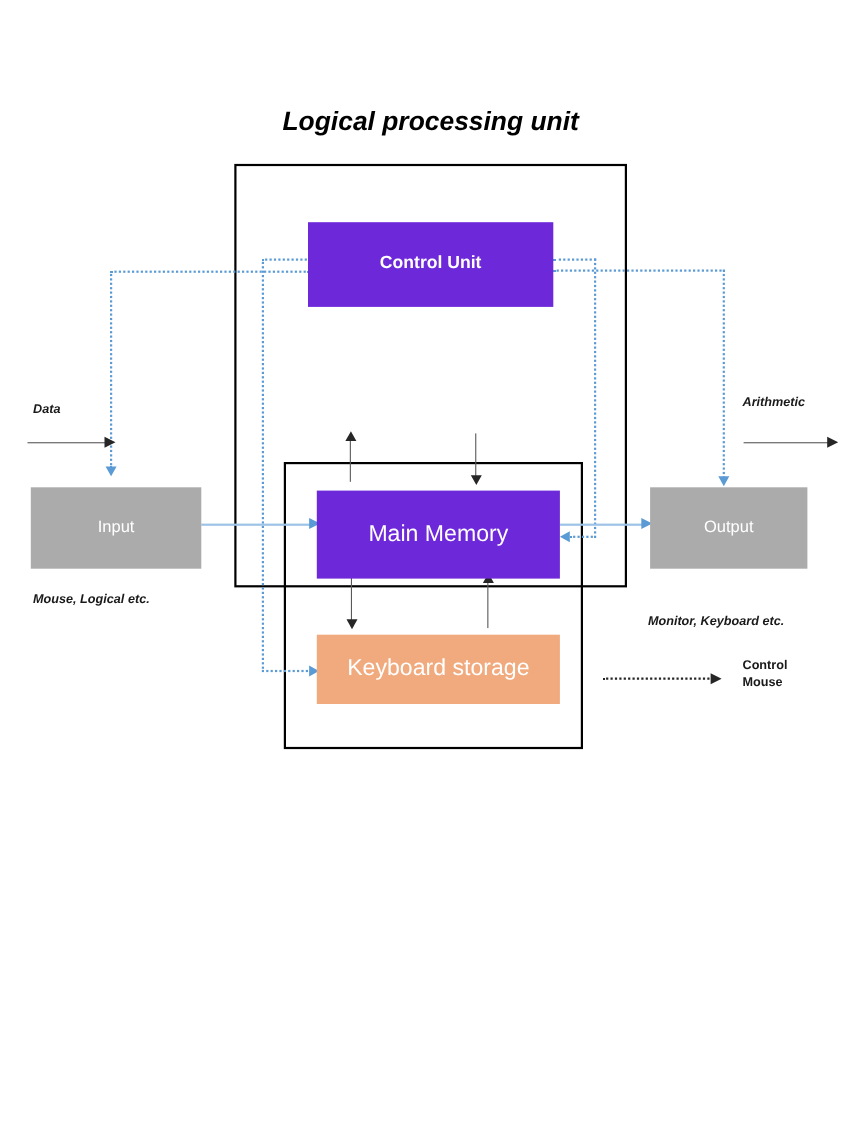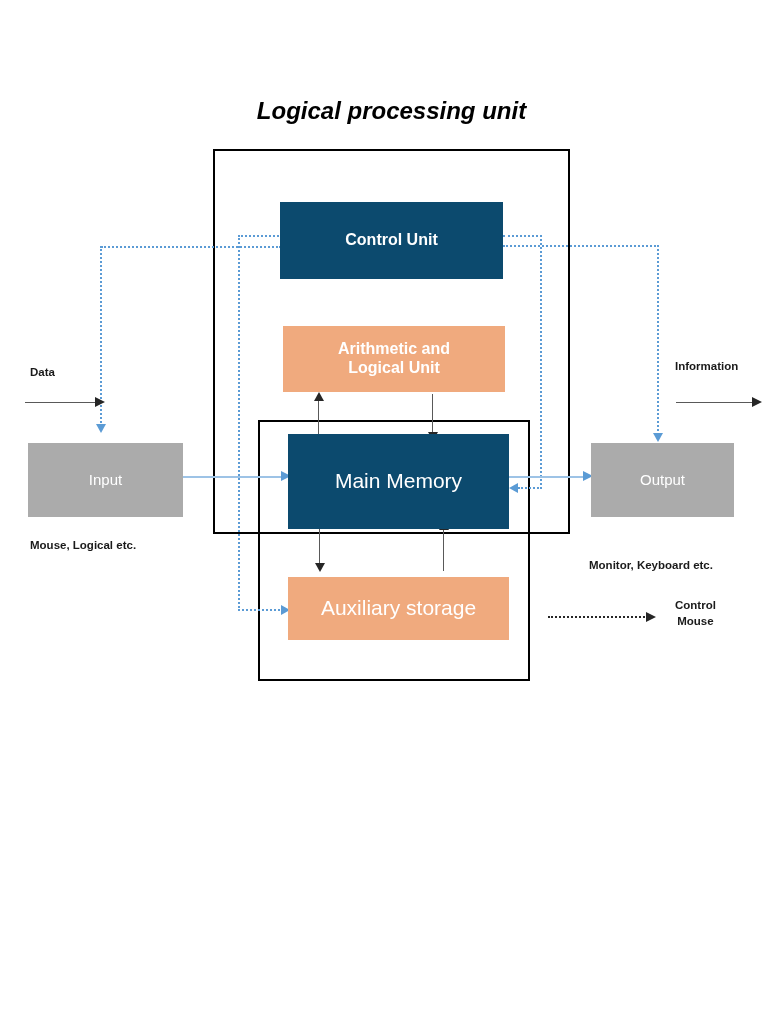--- a/index.html
+++ b/index.html
@@ -39,41 +39,41 @@
   
   .box {
     box-sizing: border-box;
     display: flex;
     align-items: center;
     justify-content: center;
     text-align: center;
     color: #ffffff;
     line-height: 1.18;
   }
-  .box-blue { background: #0c4a6e; }
+  .box-blue { background: #6d28d9; }
   .box-peach { background: #F0AA7E; }
   .box-gray { background: #ABABAB; }
 
   .t-bold-16 { font-weight: bold; font-size: 16px; }
   .t-plain-21 { font-weight: normal; font-size: 21px; }
   .t-plain-15 { font-weight: normal; font-size: 15px; }
 
   
   .label {
     font-size: 11.5px;
     font-weight: bold;
     color: #1a1a1a;
     white-space: nowrap;
+    font-style: italic;
   }
   .label-legend {
     font-size: 11.5px;
     font-weight: bold;
     color: #1a1a1a;
     line-height: 1.35;
-    text-align: center;
   }
 
   
   .hline { height: 0; border-top-style: solid; }
   .vline { width: 0; border-left-style: solid; }
 
   .solid-gray  { border-color: #595959; border-width: 1.5px; }
   .solid-blue  { border-color: #9DC3E6; border-width: 2px; }
   .dot-blue-h  { border-top: 2px dotted #5B9BD5; }
   .dot-blue-v  { border-left: 2px dotted #5B9BD5; }
@@ -134,45 +134,42 @@
   <div class="abs vline solid-gray" style="left:319px; top:521px; height:44px;"></div>
   <div class="abs arrow ar-down-gray" style="left:315px; top:563px;"></div>
 
   <div class="abs vline solid-gray" style="left:443px; top:527px; height:44px;"></div>
   <div class="abs arrow ar-up-gray" style="left:439px; top:521px;"></div>
 
   <div class="abs box box-blue t-bold-16" style="left:280px; top:202px; width:223px; height:77px;">
     <span>Control Unit</span>
   </div>
 
-  <div class="abs box box-peach t-bold-16" style="left:283px; top:326px; width:222px; height:66px;">
-    <span style="padding:0 28px;">Arithmetic and Logical Unit</span>
-  </div>
 
-  <div class="abs box box-blue t-plain-21" style="left:288px; top:434px; width:221px; height:95px;">
+  <div class="abs box box-blue t-plain-21" style="left:288px; top:446px; width:221px; height:80px;">
     <span>Main Memory</span>
   </div>
 
   <div class="abs box box-peach t-plain-21" style="left:288px; top:577px; width:221px; height:63px;">
-    <span>Auxiliary storage</span>
+    <span>Keyboard storage</span>
   </div>
 
   <div class="abs box box-gray t-plain-15" style="left:591px; top:443px; width:143px; height:74px;">
     <span>Output</span>
   </div>
 
   <div class="abs box box-gray t-plain-15" style="left:28px; top:443px; width:155px; height:74px;">
     <span>Input</span>
   </div>
 
   <div class="abs label" style="left:30px; top:366px;">Data</div>
   <div class="abs hline solid-gray" style="left:25px; top:402px; width:72px;"></div>
   <div class="abs arrow ar-right-black" style="left:95px; top:397px;"></div>
 
-  <div class="abs label" style="left:675px; top:360px;">Information</div>
+  <div class="abs label" style="left:675px; top:360px;">Arithmetic</div>
   <div class="abs hline solid-gray" style="left:676px; top:402px; width:78px;"></div>
   <div class="abs arrow ar-right-black" style="left:752px; top:397px;"></div>
 
   <div class="abs label" style="left:30px; top:539px;">Mouse, Logical etc.</div>
   <div class="abs label" style="left:589px; top:559px;">Monitor, Keyboard etc.</div>
 
   <div class="abs dot-black-h" style="left:548px; top:616px; width:100px;"></div>
   <div class="abs arrow ar-right-black" style="left:646px; top:612px;"></div>
   <div class="abs label-legend" style="left:675px; top:598px;">
     <div>Control</div>

